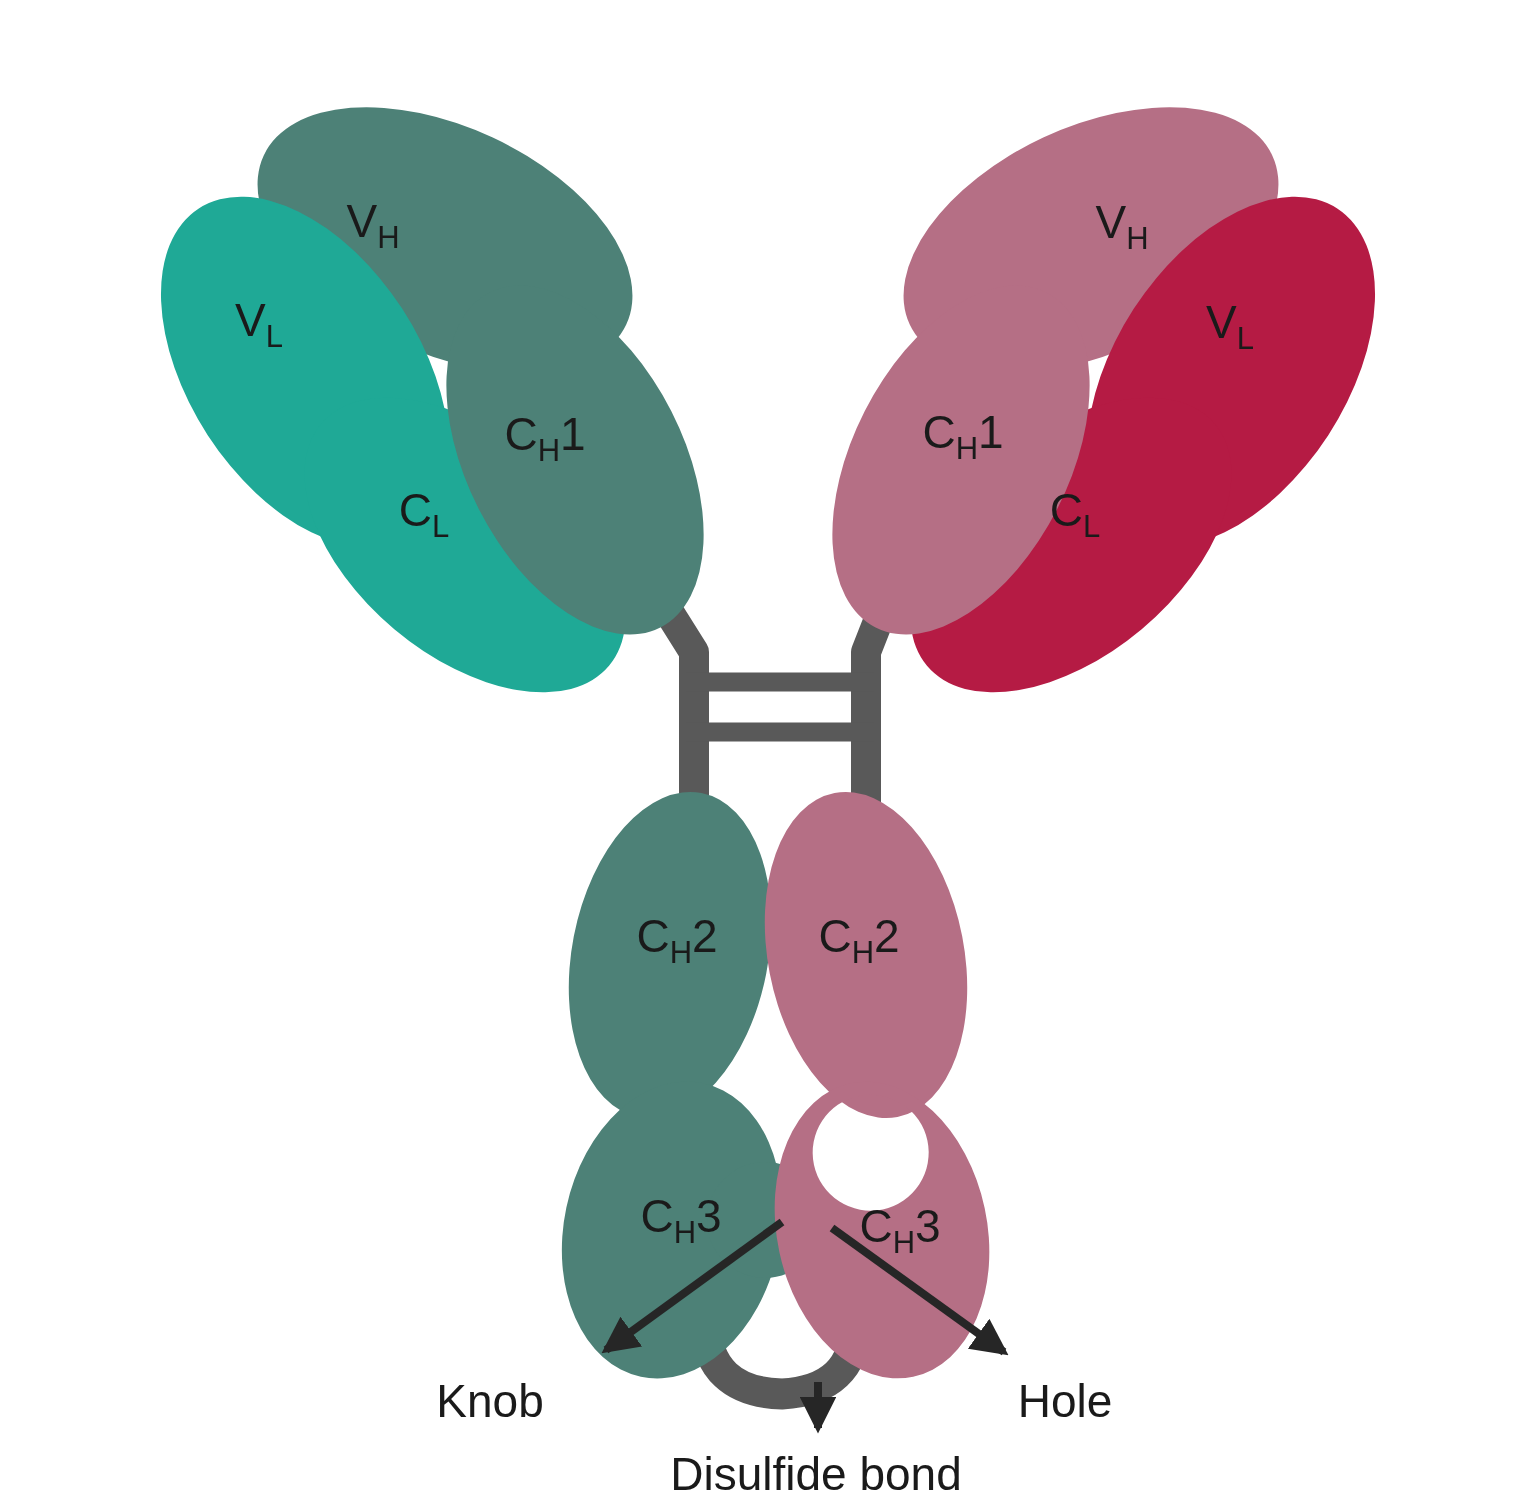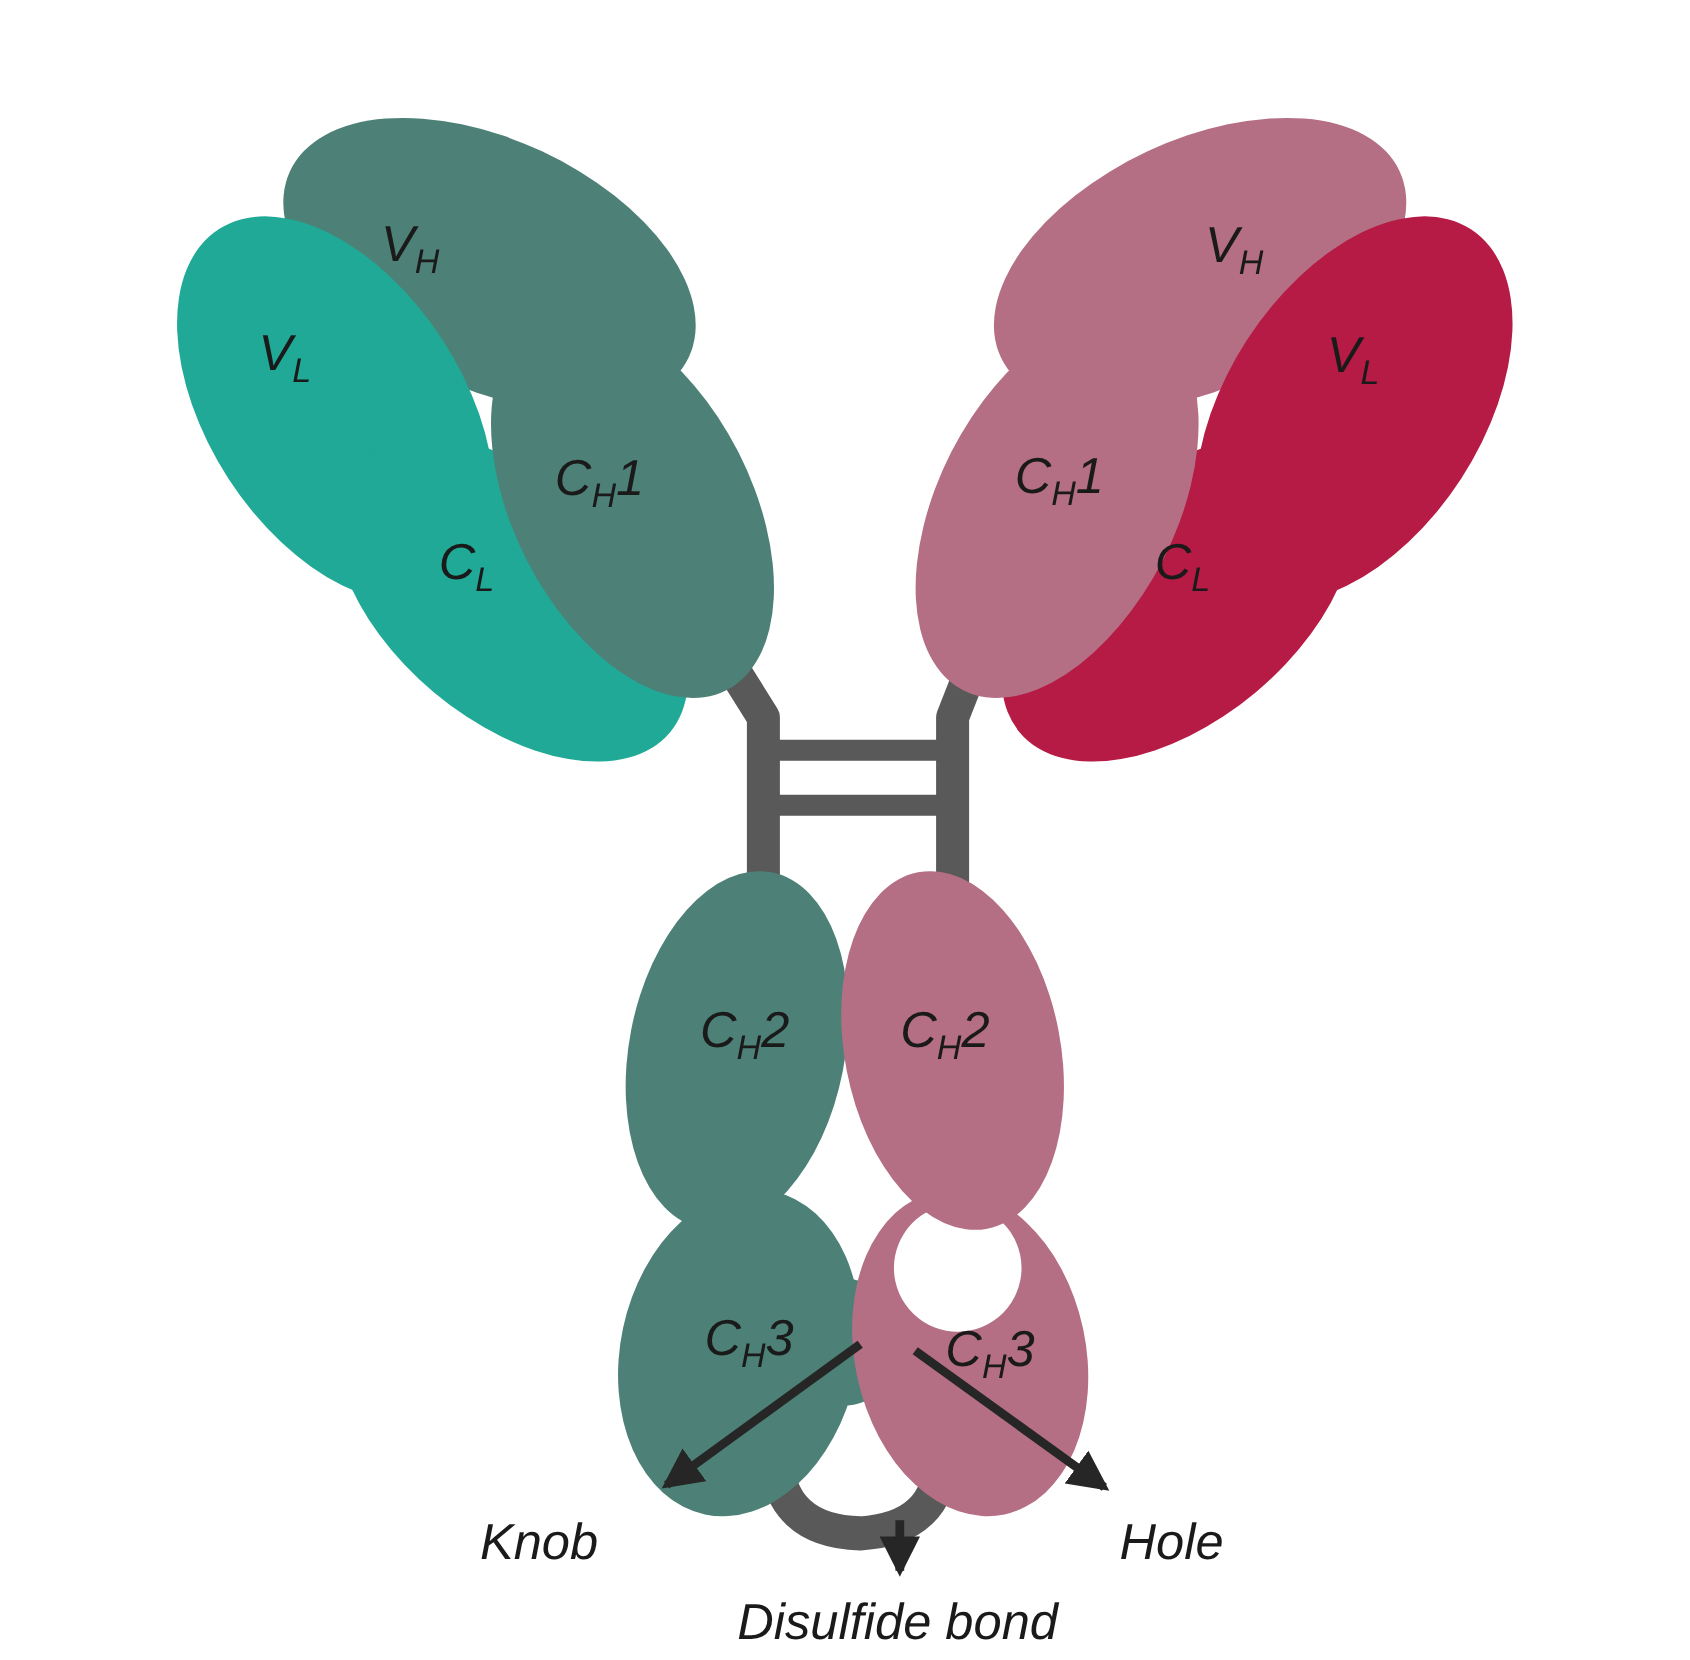--- a/index.html
+++ b/index.html
@@ -1,19 +1,18 @@
 <!DOCTYPE html>
 <html><head>
 <meta charset="utf-8">
 <style>
   html, body { margin: 0; padding: 0; background: #ffffff; }
   .stage {
     width: 1536px; height: 1509px; position: relative;
     font-family: "Liberation Sans", sans-serif;
-    font-style: italic;
   }
   svg { display: block; }
   text {
     font-family: "Liberation Sans", sans-serif;
     font-weight: 400;
   }
 </style>
 </head>
 <body>
 

